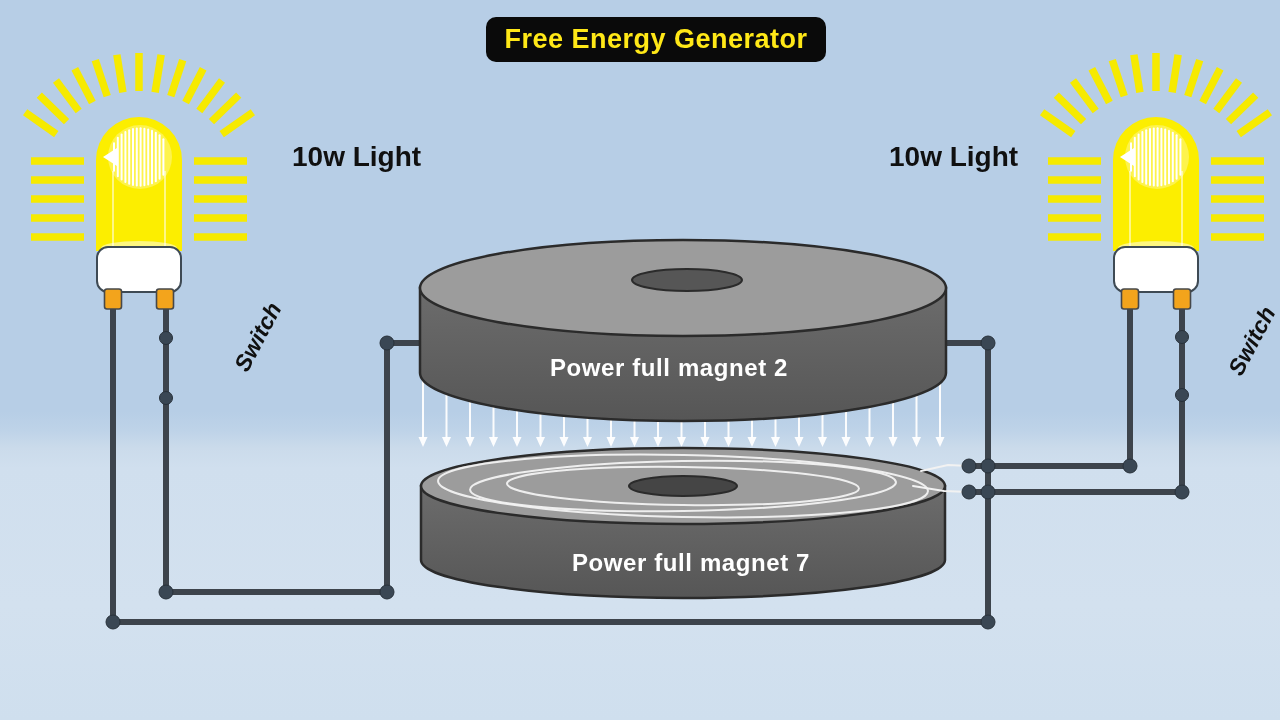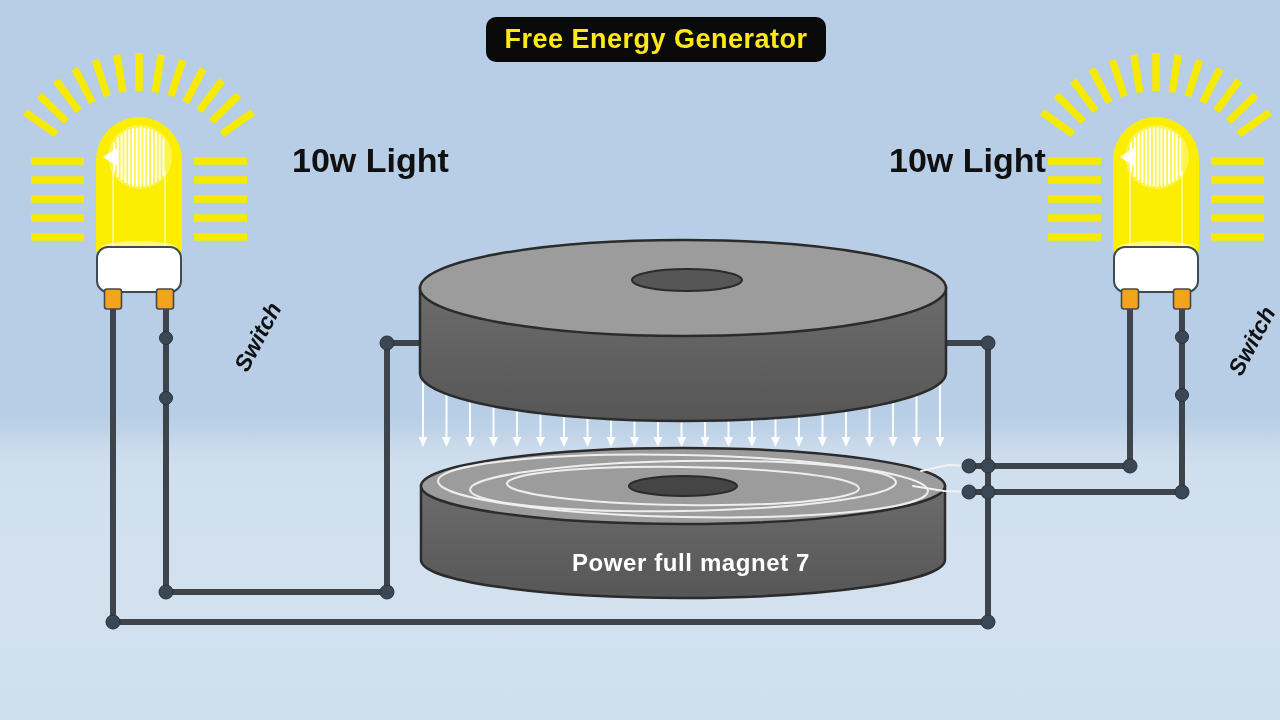--- a/index.html
+++ b/index.html
@@ -9,21 +9,21 @@
     background:linear-gradient(180deg,#b7cee6 0%,#b7cee6 57.2%,#bed3e8 59.8%,#cbdbeb 62.3%,#d0dfee 65%,#d3e1ef 84%,#cfdfee 100%);
   }
   .stage svg{position:absolute;left:0;top:0;}
   .overlay{position:absolute;left:8px;top:0;width:100%;height:100%;pointer-events:none;text-align:center;}
   .title-banner{
     position:absolute;left:478px;top:17px;width:340px;height:45px;
     background:#0a0a0a;border-radius:10px;display:flex;align-items:center;justify-content:center;
   }
   .title-banner span{color:#ffe817;font-size:27px;font-weight:700;letter-spacing:.5px;white-space:nowrap;}
   .lbl{position:absolute;color:#101010;font-weight:700;white-space:nowrap;}
-  .light-lbl{font-size:34px;top:141px;}
+  .light-lbl{font-size:28px;top:141px;}
   .light-lbl.left{left:284px;}
   .light-lbl.right{left:881px;}
   .switch-lbl{font-size:23px;font-style:italic;transform:translate(-50%,-50%) rotate(-62deg);}
   .switch-lbl.left{left:250px;top:337px;}
   .switch-lbl.right{left:1244px;top:341px;}
   .magnet-lbl{position:absolute;color:#ffffff;font-weight:700;font-size:24px;letter-spacing:.6px;transform:translate(-50%,-50%);white-space:nowrap;}
   .magnet-lbl.m2{left:661px;top:368px;}
   .magnet-lbl.m1{left:683px;top:563px;}
 </style>
 </head>
@@ -226,15 +226,16 @@
     </svg>
 
   <div class="overlay">
     <div class="title-banner">
       <span>Free Energy Generator</span>
     </div>
     <div class="lbl light-lbl left">10w Light</div>
     <div class="lbl light-lbl right">10w Light</div>
     <div class="lbl switch-lbl left">Switch</div>
     <div class="lbl switch-lbl right">Switch</div>
+    <div class="magnet-lbl m2">Power full magnet 2</div>
     <div class="magnet-lbl m1">Power full magnet 7</div>
   </div>
 </div>
 
 </body></html>

